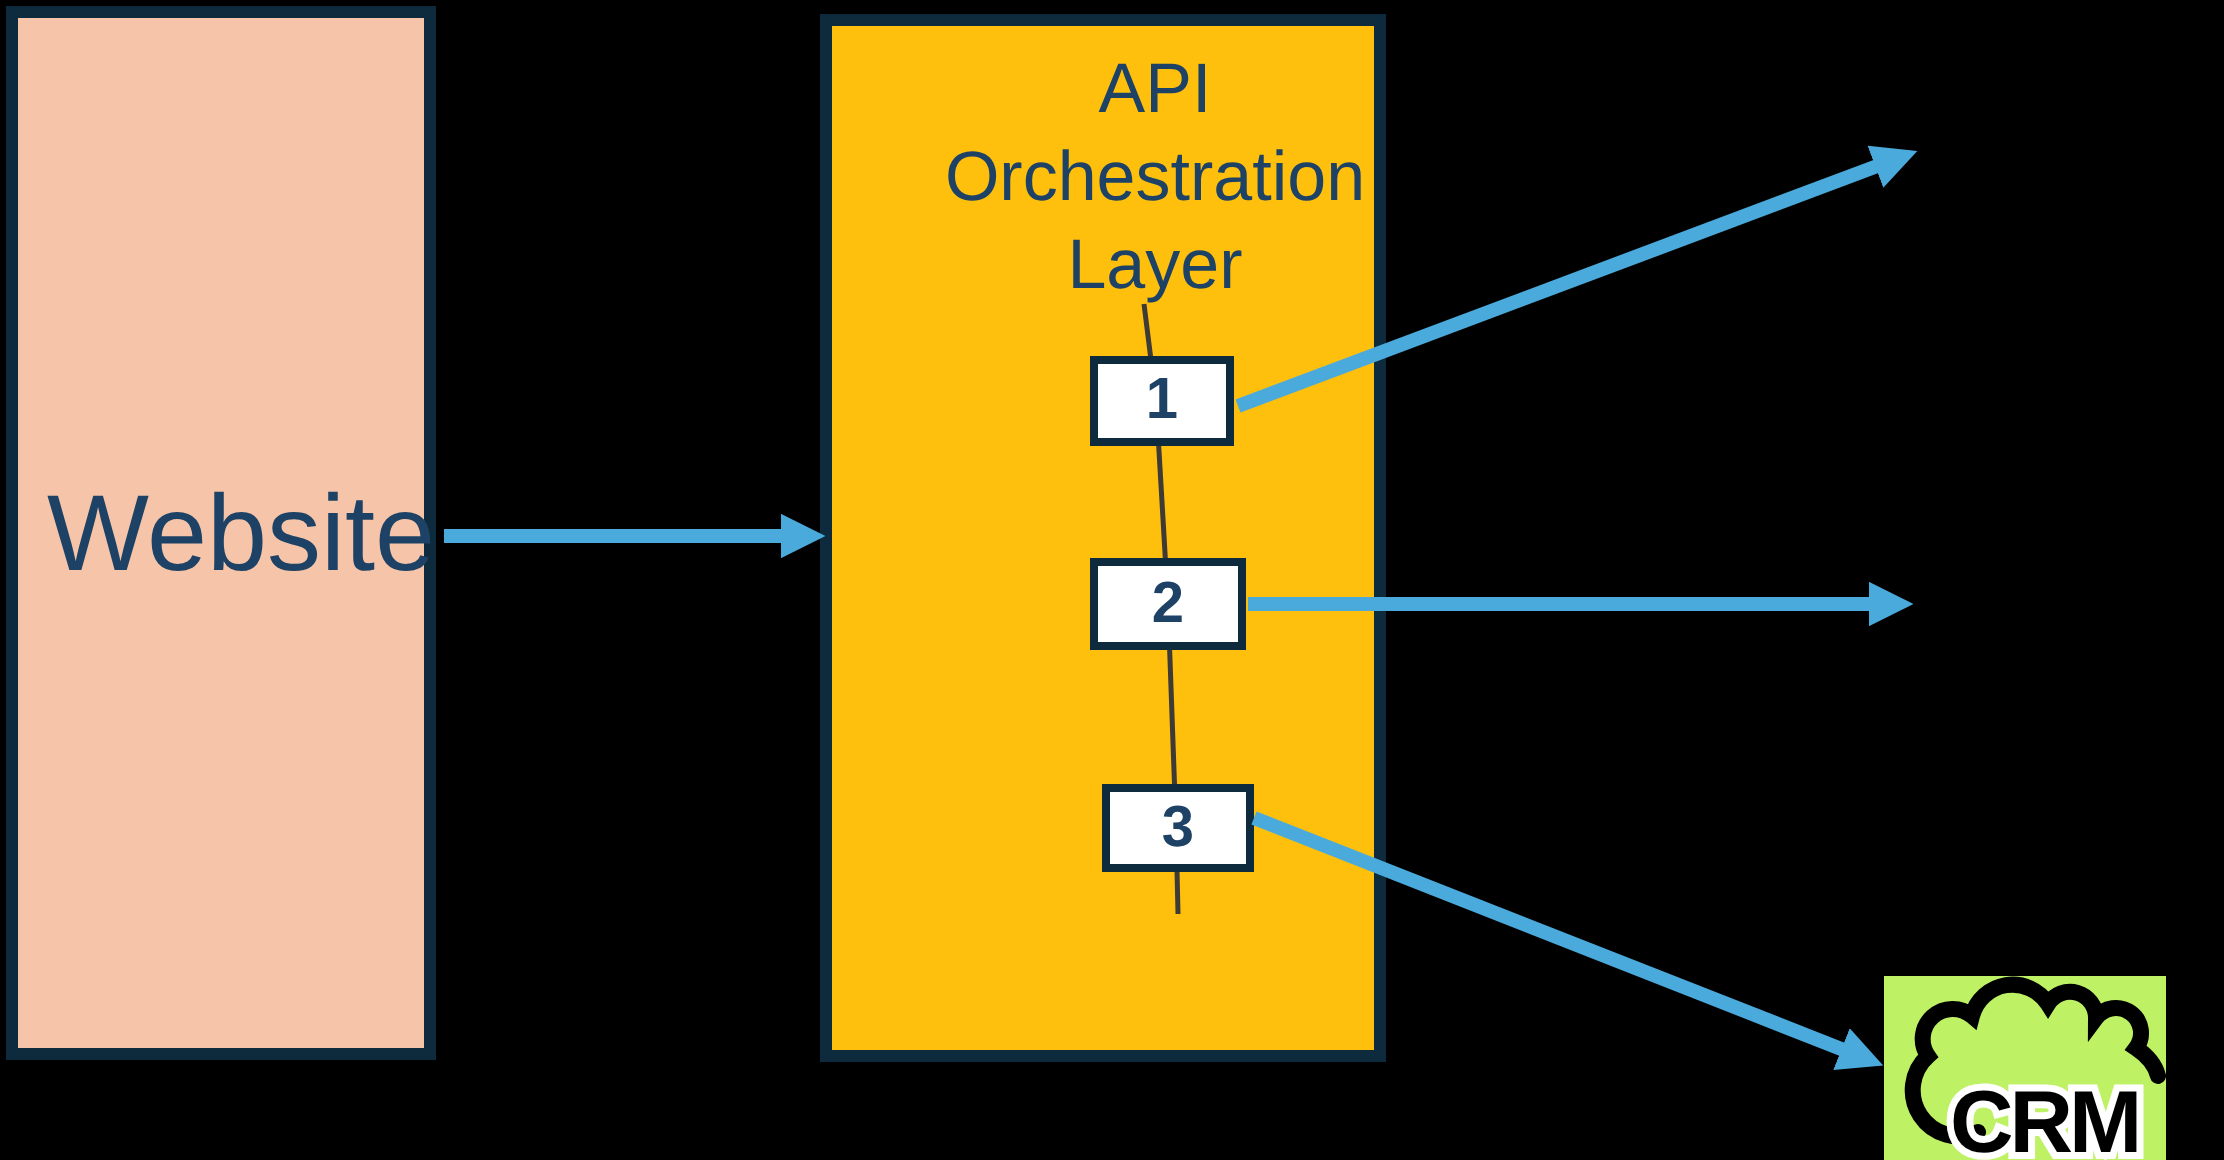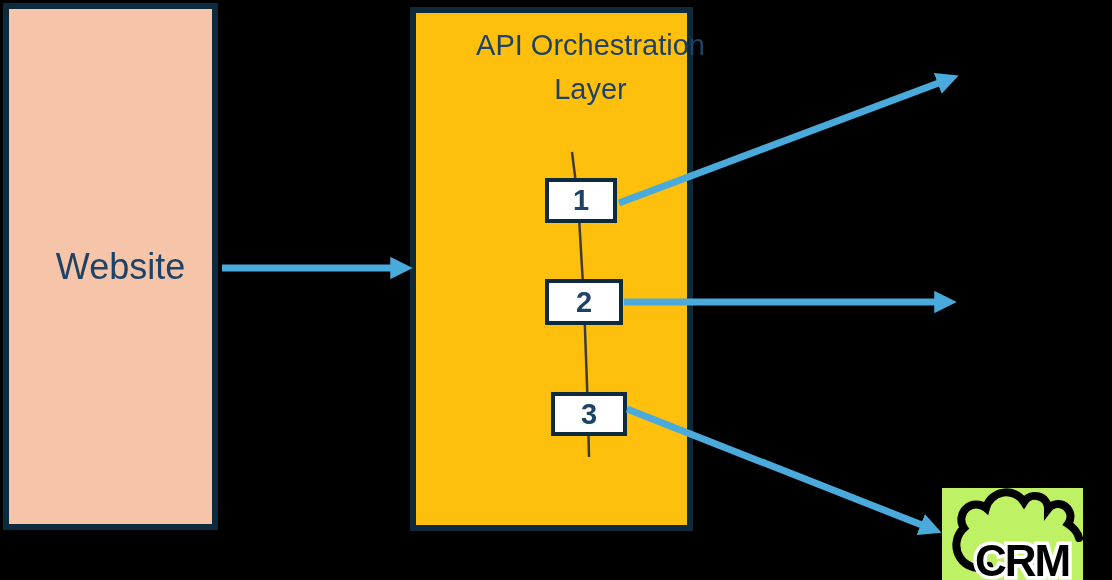--- a/index.html
+++ b/index.html
@@ -6,28 +6,28 @@
   .canvas{
     position:relative;width:1112px;height:580px;background:#000000;
     overflow:hidden;font-family:"Liberation Sans",sans-serif;
   }
   .node{position:absolute;box-sizing:border-box;}
   .website{
     left:3px;top:3px;width:215px;height:527px;
     background:#f6c5a9;border:6px solid #0d2b3c;
     display:flex;align-items:center;justify-content:center;z-index:1;
   }
-  .website .label{font-size:36px;color:#1e4265;transform:translateX(10px);}
+  .website .label{font-size:54px;color:#1e4265;transform:translateX(10px);}
   .api{
     left:410px;top:7px;width:283px;height:524px;
     background:#fec00d;border:6px solid #0d2b3c;z-index:1;
   }
   .api-title{
-    position:absolute;top:10px;left:17px;width:100%;
-    text-align:center;font-size:29px;line-height:44px;color:#1e4265;
+    position:absolute;top:10px;left:4px;width:100%;
+    text-align:center;font-size:35px;line-height:44px;color:#1e4265;
     transform:translateX(22px);
   }
   .overlay{position:absolute;left:0;top:0;width:1112px;height:580px;}
   .overlay.connector{z-index:2;}
   .overlay.arrows{z-index:4;}
   .step{
     position:absolute;background:#ffffff;border:4px solid #0d2b3c;
     display:flex;align-items:center;justify-content:center;
     font-size:29px;font-weight:bold;color:#1e4265;z-index:3;box-sizing:border-box;
   }

